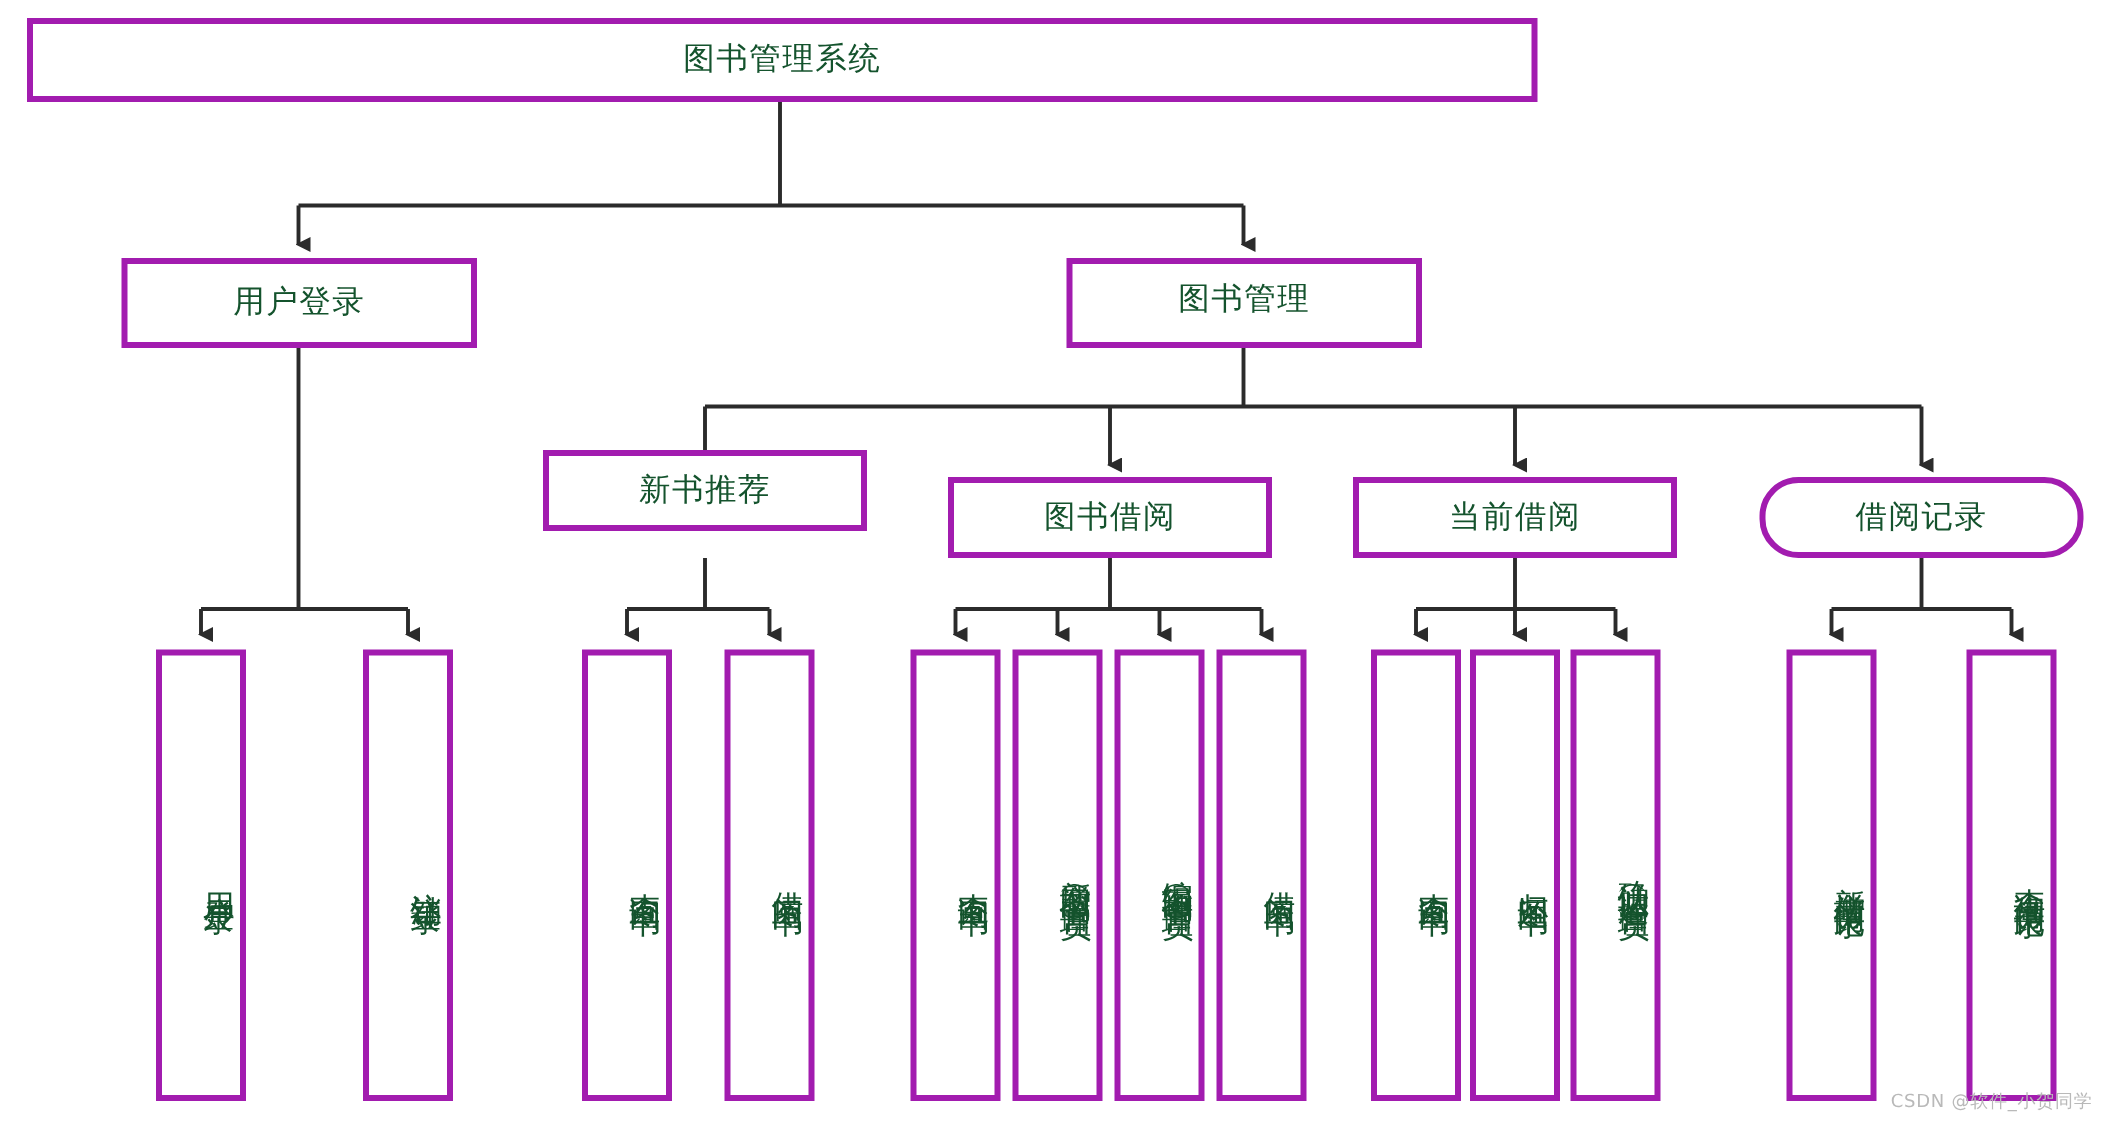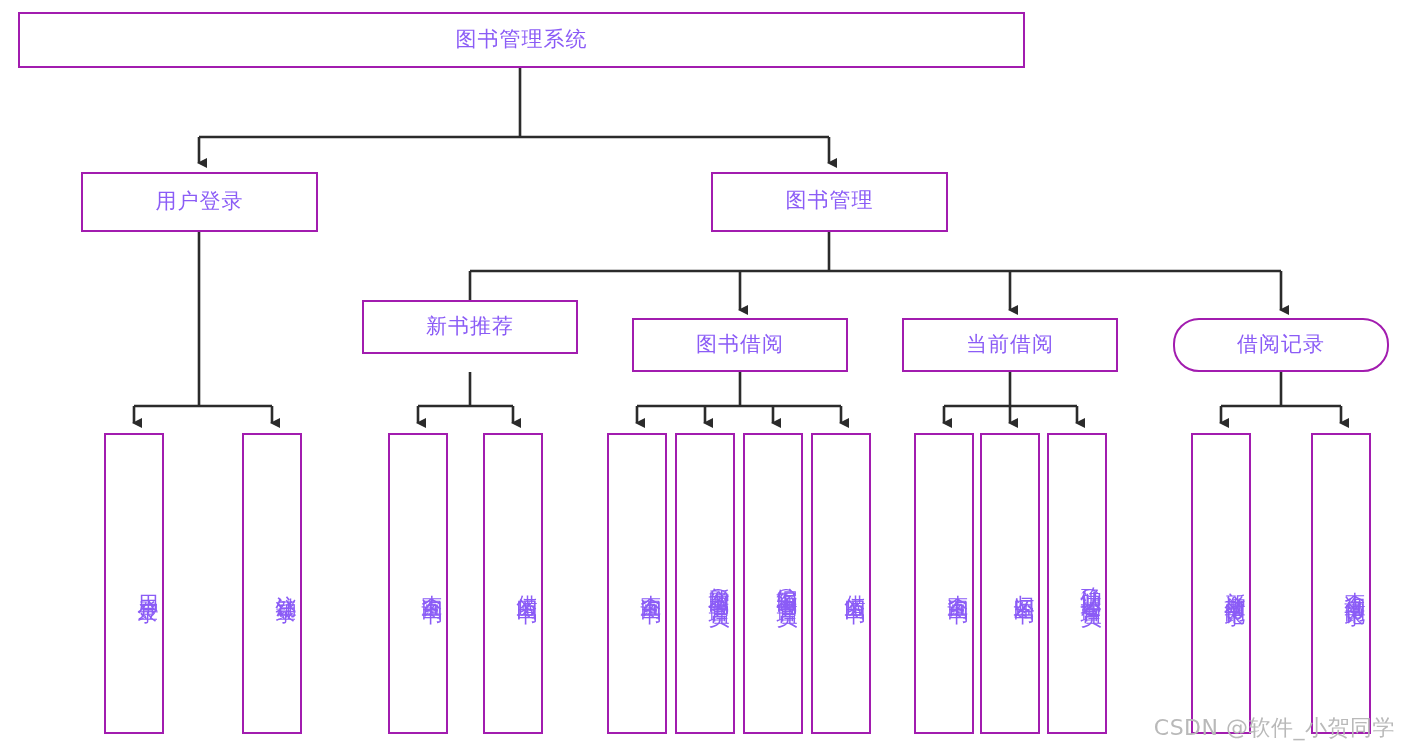--- a/index.html
+++ b/index.html
@@ -15,25 +15,25 @@
     position:absolute;left:0;top:0;width:1405px;height:747px;
   }
   svg.connectors{
     position:absolute;left:0;top:0;width:1405px;height:747px;
     pointer-events:none;
   }
   .node{
     position:absolute;
     box-sizing:border-box;
     background:#ffffff;
-    border:2px solid #a21caf;
+    border:4px solid #a21caf;
     display:flex;
     align-items:center;
     justify-content:center;
-    color:#8b5cf6;
+    color:#14532d;
     letter-spacing:1px;
   }
   .node.horiz{
     font-size:21px;
     line-height:1.2;
     white-space:nowrap;
   }
   .node.vert{
     writing-mode:vertical-rl;
     text-orientation:upright;
@@ -47,21 +47,21 @@
   .node.vert .vtext{
     writing-mode:vertical-rl;
     text-orientation:upright;
     display:block;
     text-align:left;
   }
   #watermark{
     position:absolute;
     right:10px;
     bottom:4px;
-    font-size:22px;
+    font-size:12px;
     color:#b9b9b9;
     letter-spacing:0.5px;
     white-space:nowrap;
     font-family:"DejaVu Sans","Liberation Sans",sans-serif;
   }
 </style>
 </head>
 <body>
 
 <div id="diagram">

